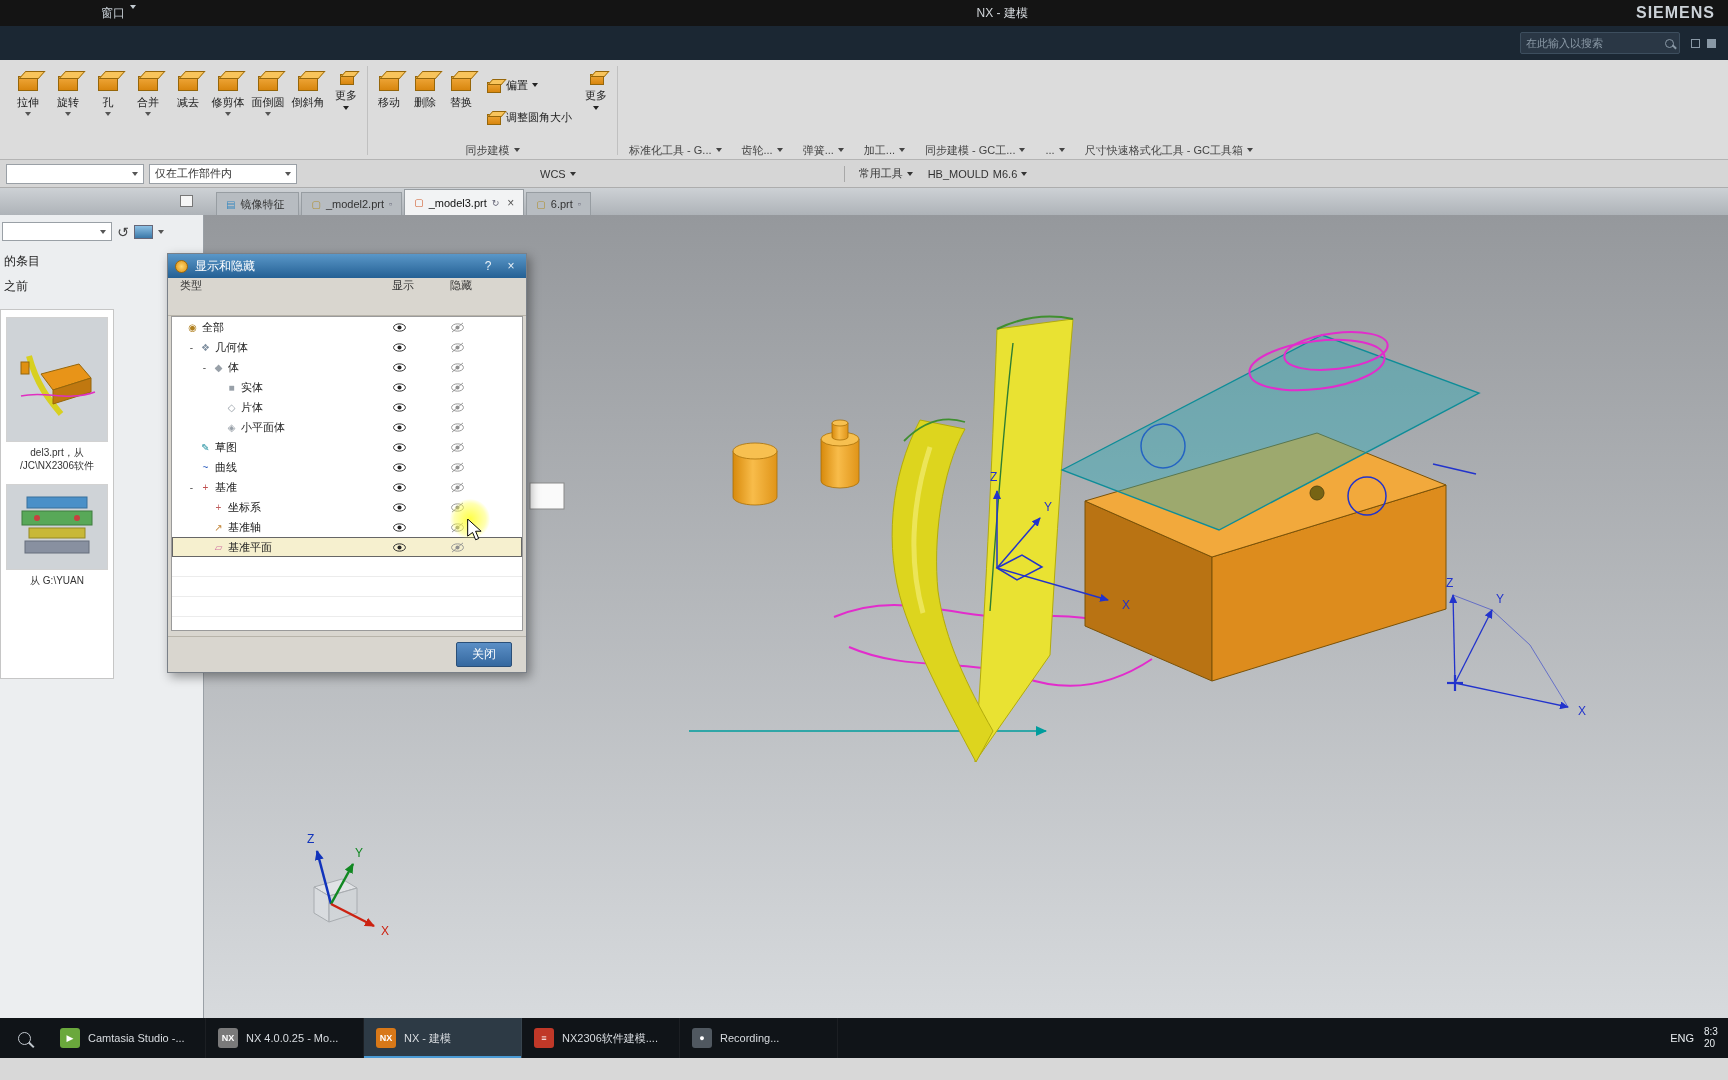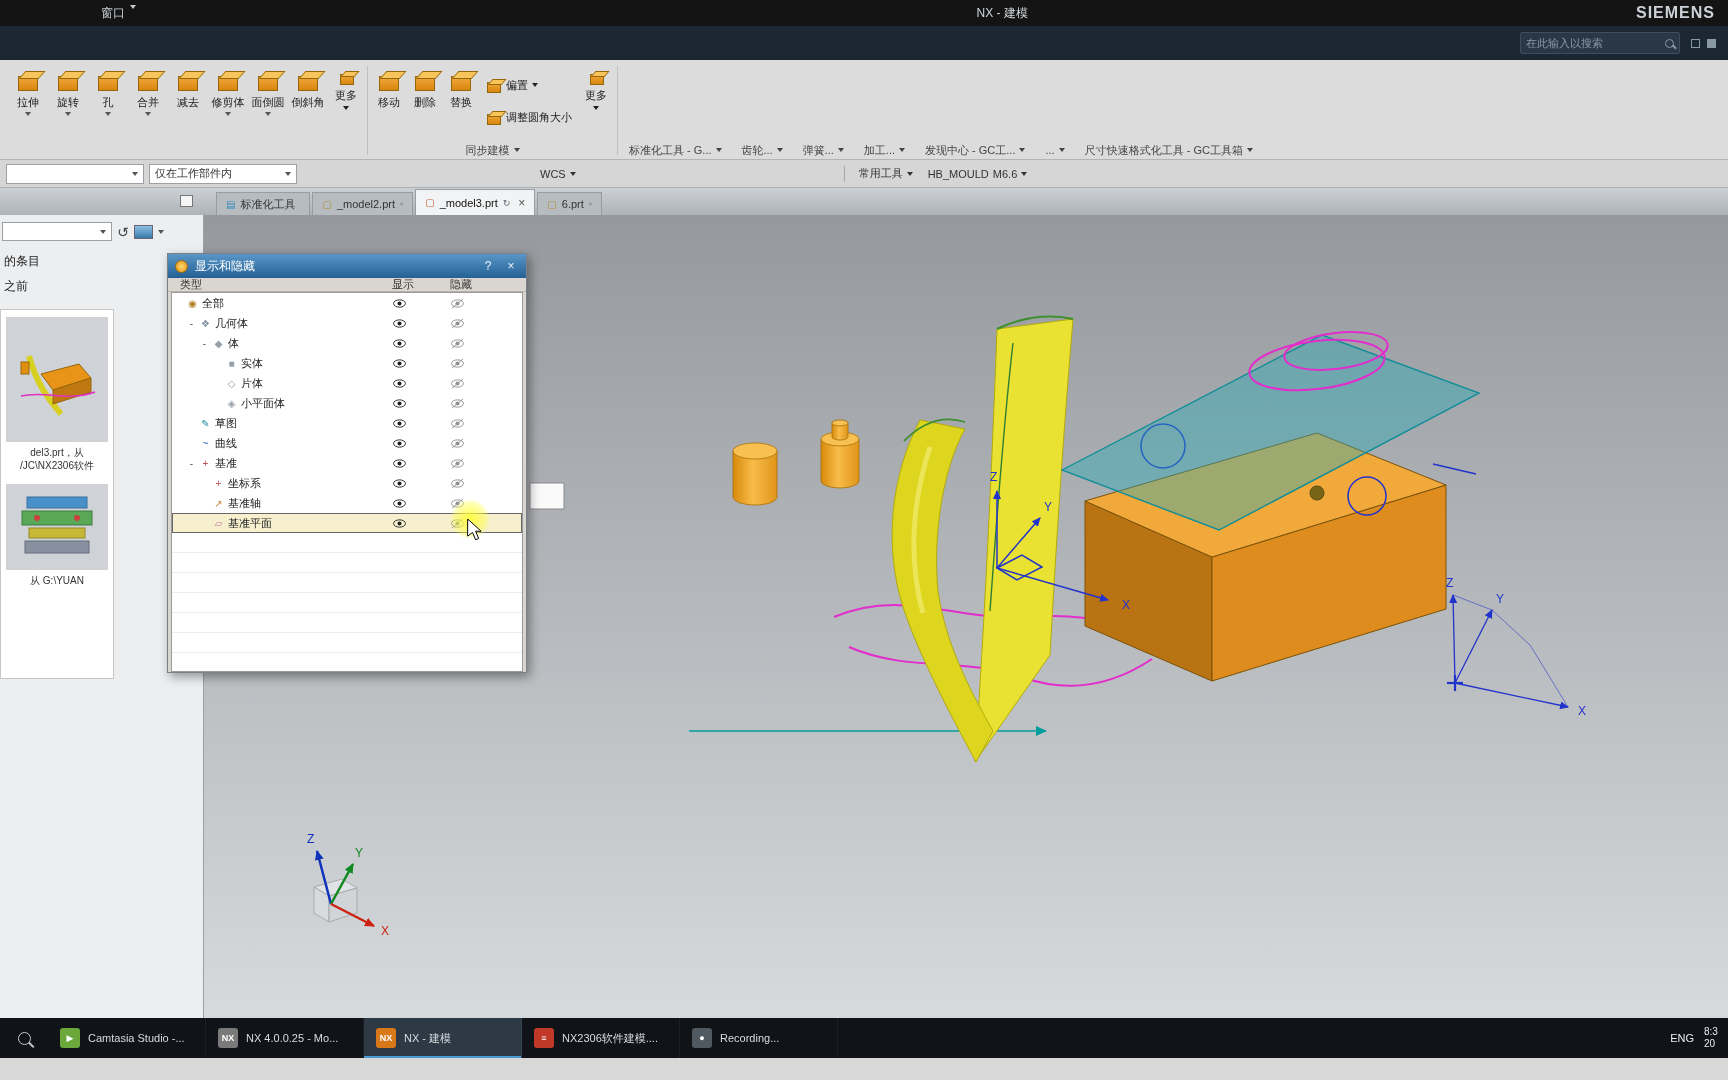--- a/index.html
+++ b/index.html
@@ -93,21 +93,21 @@
 .viewport svg{display:block}
 .ax{font-size:12px;fill:#2233cc;font-family:"Liberation Sans","DejaVu Sans",sans-serif}
 .tz{fill:#1133bb}.ty{fill:#118822}.txr{fill:#cc2211}
 
 
 .dialog{position:absolute;left:167px;top:38px;width:360px;height:420px;background:#d9d6cf;border:1px solid #7a8088;box-shadow:3px 4px 10px rgba(0,0,0,.38);z-index:5;display:flex;flex-direction:column}
 .dlg-title{height:24px;background:linear-gradient(#5a97c8,#246094);display:flex;align-items:center;padding:0 7px;gap:7px;color:#fff;font-size:12px;flex:none}
 .dlg-gear{width:13px;height:13px;border-radius:50%;background:radial-gradient(#ffd870,#e09010);border:1px solid #a06808;flex:none}
 .dlg-sp{flex:1}
 .dlg-btn{width:16px;text-align:center;color:#eaf2f8;font-size:12px}
-.dlg-cols{height:14px;display:flex;align-items:center;font-size:11px;color:#333;flex:none;border-bottom:1px solid #b8b4aa}
+.dlg-cols{height:38px;display:flex;font-size:11px;color:#333;flex:none;border-bottom:1px solid #b8b4aa}
 .col-type{flex:1;padding-left:12px}
 .col-s{width:58px;text-align:center}
 .col-sp{width:36px}
 .dlg-body{flex:1;background:#fff;border:1px solid #9a9a9a;margin:0 3px;display:flex;flex-direction:column;overflow:hidden;position:relative}
 .dlg-row{height:20px;display:flex;align-items:center;font-size:11px;color:#222;flex:none}
 .dlg-row.hl{box-shadow:inset 0 0 0 1px #666;background:#f6f0cf}
 .dlg-type{flex:1;display:flex;align-items:center;overflow:hidden}
 .indent{display:flex;align-items:center;gap:3px}
 .tree-x{width:9px;text-align:center;color:#555;font-size:10px}
 .row-ic{font-size:10px;width:13px;text-align:center}
@@ -335,21 +335,21 @@
           </span>
           <span class="glabel">
             <span>弹簧...</span>
             <span class="dd"></span>
           </span>
           <span class="glabel">
             <span>加工...</span>
             <span class="dd"></span>
           </span>
           <span class="glabel">
-            <span>发现中心 - GC工...</span>
+            <span>同步建模 - GC工...</span>
             <span class="dd"></span>
           </span>
           <span class="glabel">
             <span>...</span>
             <span class="dd"></span>
           </span>
           <span class="glabel">
             <span>尺寸快速格式化工具 - GC工具箱</span>
             <span class="dd"></span>
           </span>
@@ -418,21 +418,21 @@
         <span class="ui ic" style="color: rgb(58, 120, 200);"></span>
       </div>
   </section>
 
   <section class="parttabs">
     <span class="float-ico"></span>
     <div style="display:flex;align-items:flex-end;gap:2px">
 
     <div class="ptab">
           <span class="pt-ico ic" style="color: rgb(58, 138, 192);">▤</span>
-          <span class="pt-lbl">标准化工具</span>
+          <span class="pt-lbl">镜像特征</span>
           <span class="pt-mod"></span>
 
         </div>
         <div class="ptab">
           <span class="pt-ico ic" style="color: rgb(176, 144, 48);">▢</span>
           <span class="pt-lbl">_model2.prt</span>
           <span class="pt-mod">▫</span>
 
         </div>
         <div class="ptab active">
@@ -887,20 +887,23 @@
                   <ellipse cx="8" cy="6" rx="6.5" ry="4" fill="none" stroke="currentColor"></ellipse>
                   <circle cx="8" cy="6" r="2.2" fill="currentColor"></circle>
                   <line x1="2" y1="11" x2="14" y2="1" stroke="currentColor"></line>
                 </svg>
               </span>
               <span class="col-sp"></span>
             </div>
           </div>
         <div class="dlg-lines"></div>
       </div>
+      <div class="dlg-foot">
+        <button class="btn-close">关闭</button>
+      </div>
       <div class="hlcircle"></div>
       <svg class="cursor" width="16" height="22" viewBox="0 0 12 18">
         <polygon points="0,0 0,14 4,11 6.5,17 9,16 6.5,10 11,10" fill="#fff" stroke="#000" stroke-width="0.8"></polygon>
       </svg>
     </div>
   </main>
 
 
   <footer class="taskbar">
     <span class="tb-search">

